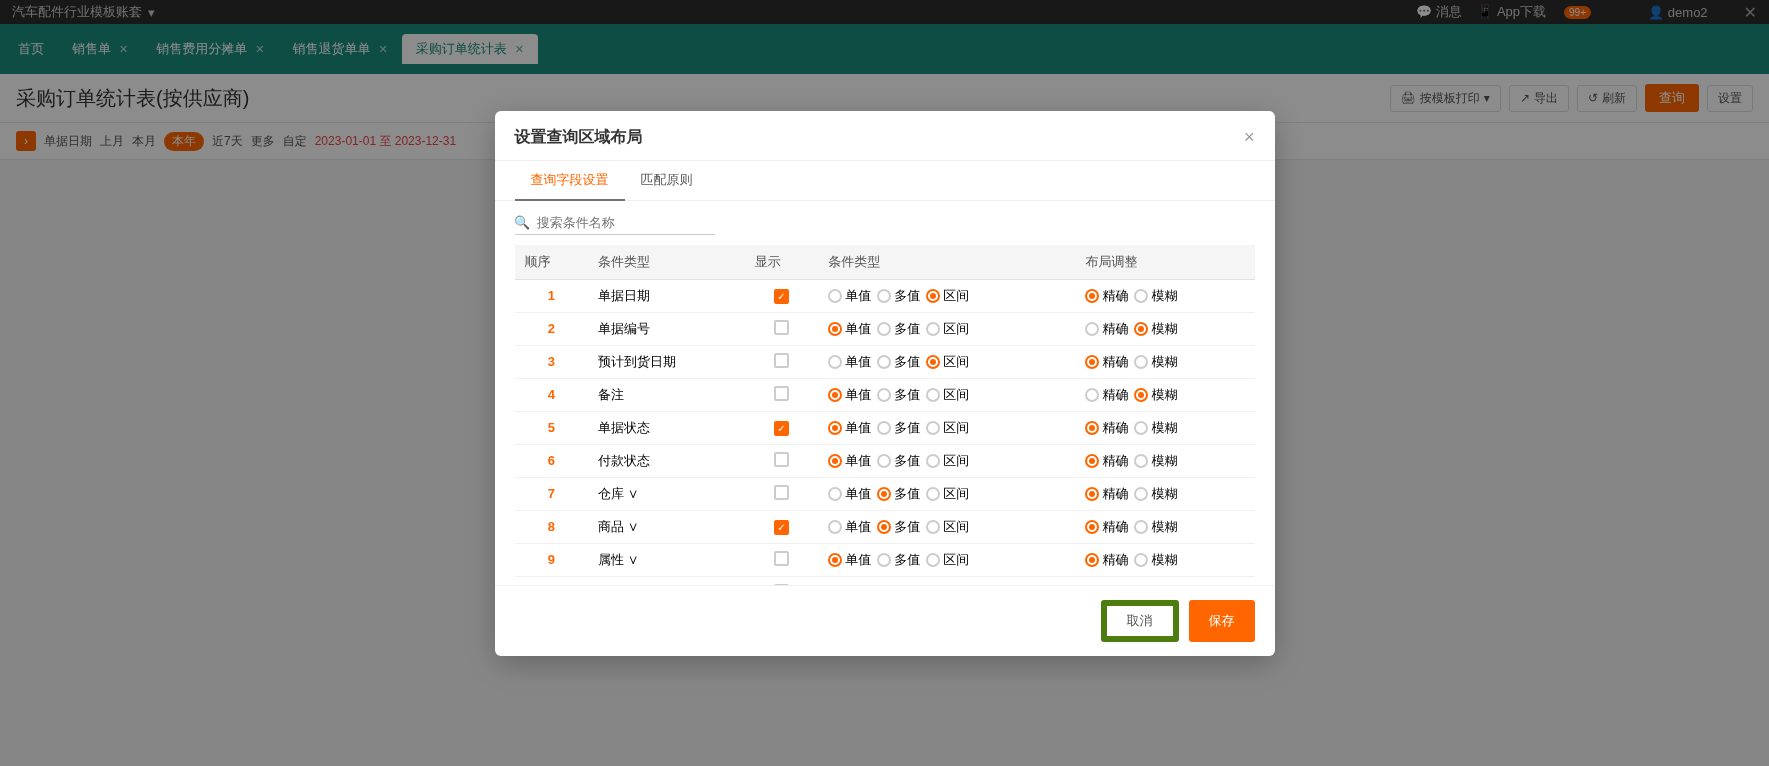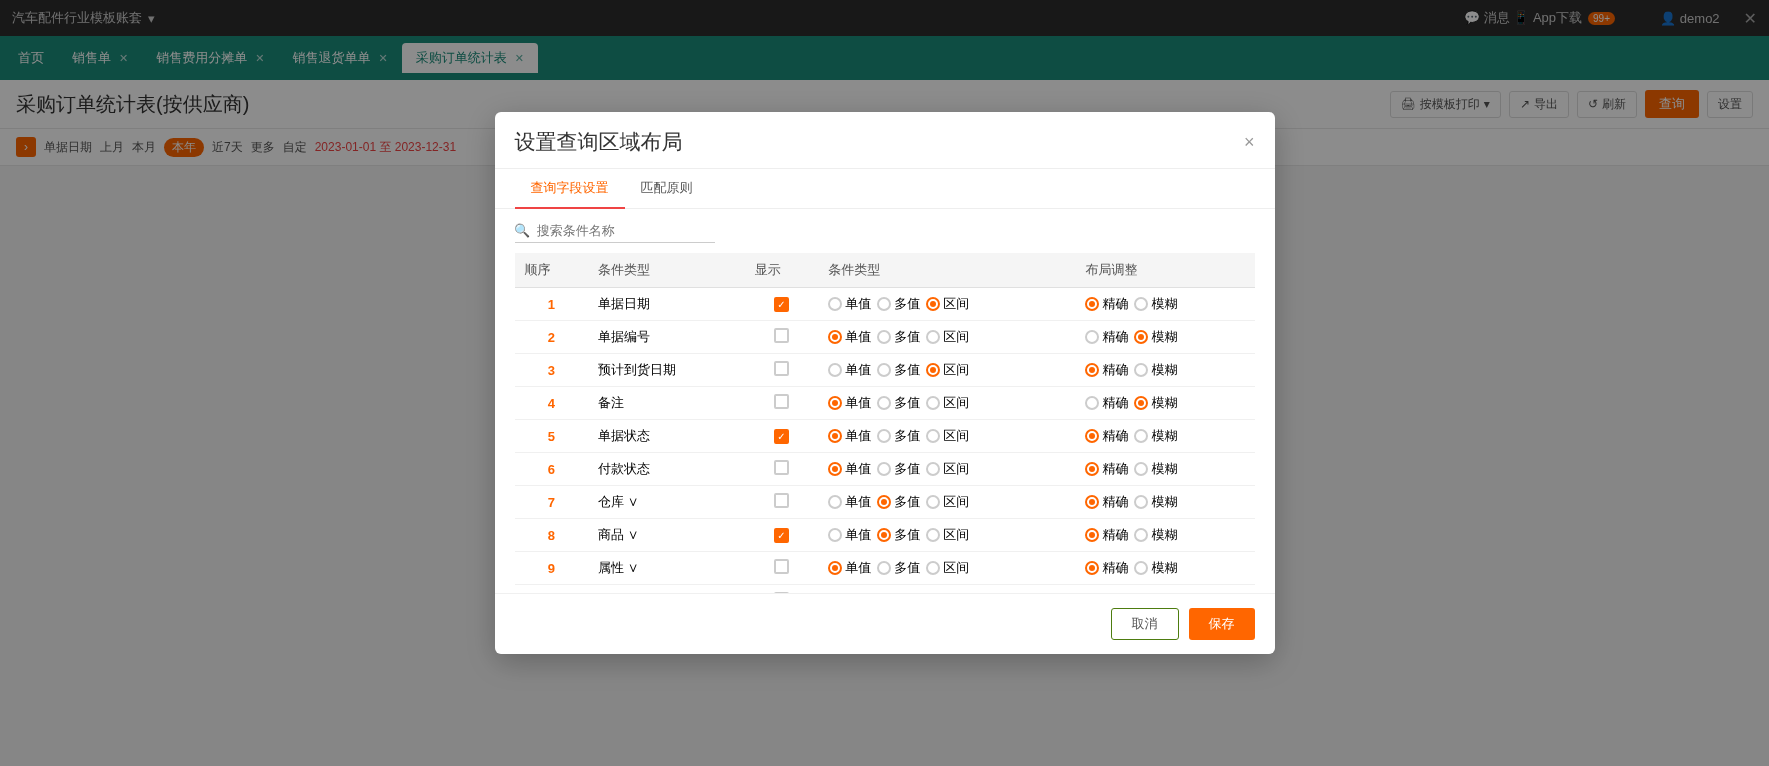--- a/index.html
+++ b/index.html
@@ -1,43 +1,43 @@
 <!DOCTYPE html>
 <html><head>
   <meta charset="utf-8">
   <style>
     * { box-sizing: border-box; margin: 0; padding: 0; }
     body { font-family: 'Microsoft YaHei', Arial, sans-serif; font-size: 13px; background: #f0f0f0; }
 
     
     .top-bar {
       background: #2d2d2d;
-      height: 36px;
+      height: 24px;
       display: flex;
       align-items: center;
       padding: 0 12px;
       color: #ccc;
       justify-content: space-between;
     }
     .top-bar-left { font-size: 13px; display: flex; align-items: center; gap: 6px; }
-    .top-bar-right { display: flex; align-items: center; gap: 4px; font-size: 13px; }
+    .top-bar-right { display: flex; align-items: center; gap: 16px; font-size: 13px; }
     .top-bar-right .badge {
       background: #f60;
       color: #fff;
       border-radius: 8px;
       padding: 1px 5px;
       font-size: 10px;
       margin-left: 2px;
     }
     .close-x { color: #aaa; cursor: pointer; font-size: 16px; margin-left: 20px; }
 
     
     .tab-bar {
       background: #1a8c7a;
-      height: 44px;
+      height: 50px;
       display: flex;
       align-items: center;
       padding: 0 4px;
     }
     .tab-item {
       padding: 6px 14px;
       color: #fff;
       cursor: pointer;
       border-radius: 4px 4px 0 0;
       font-size: 13px;
@@ -154,21 +154,21 @@
       flex-direction: column;
       position: relative;
     }
     .dialog-header {
       padding: 16px 20px 12px;
       border-bottom: 1px solid #eee;
       display: flex;
       align-items: center;
       justify-content: space-between;
     }
-    .dialog-title { font-size: 21px; font-weight: normal; color: #333; }
+    .dialog-title { font-size: 16px; font-weight: bold; color: #333; }
     .dialog-close {
       cursor: pointer;
       color: #999;
       font-size: 18px;
       line-height: 1;
       border: none;
       background: none;
     }
     .dialog-tabs {
       display: flex;
@@ -179,21 +179,21 @@
     .dialog-tab {
       padding: 10px 16px;
       cursor: pointer;
       font-size: 13px;
       color: #555;
       border-bottom: 2px solid transparent;
       margin-bottom: -1px;
     }
     .dialog-tab.active {
       color: #f60;
-      border-bottom: 2px solid #ef4444;
+      border-bottom: 2px solid #737373;
       font-family: Liberation Serif, serif;
     }
 
     
     .search-box {
       padding: 10px 20px;
       display: flex;
       align-items: center;
     }
     .search-input-wrap {
@@ -277,21 +277,21 @@
     
     .dialog-footer {
       padding: 14px 20px;
       display: flex;
       justify-content: flex-end;
       gap: 10px;
       border-top: 1px solid #f0f0f0;
     }
     .btn-cancel {
       padding: 6px 20px;
-      border: 1px solid #4d7c0f;
+      border: 6px solid #4d7c0f;
       background: #fff;
       border-radius: 3px;
       cursor: pointer;
       font-size: 13px;
       color: #555;
     }
     .btn-save {
       padding: 6px 20px;
       border: none;
       background: #f60;

